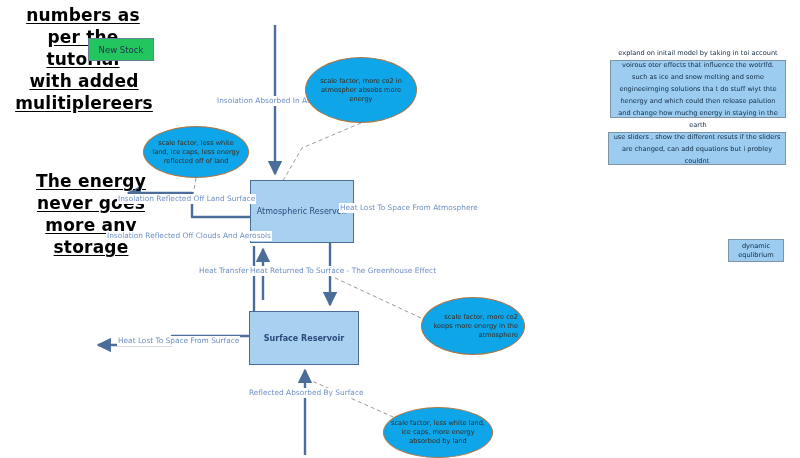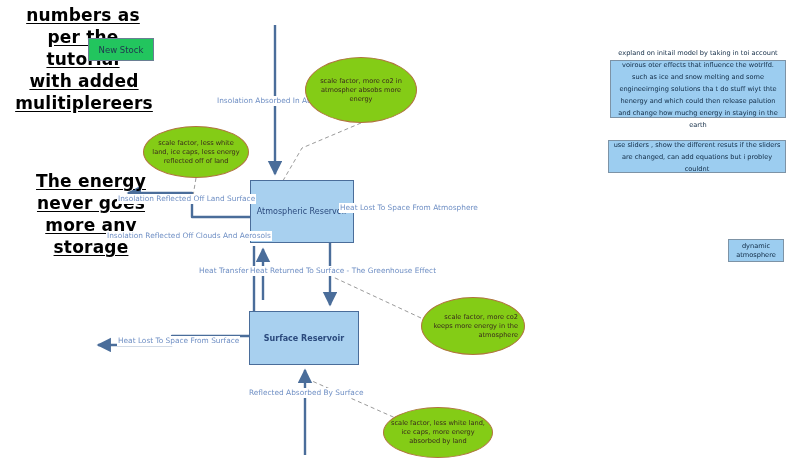--- a/index.html
+++ b/index.html
@@ -55,21 +55,21 @@
     font-size: 6.6px;
     line-height: 12px;
     color: #102a44;
   }
   #new-stack-btn {
     left: 88px; top: 38px; width: 66px; height: 23px;
     font-size: 8.5px;
     color: #20384f;
   }
   #note-expand { left: 610px; top: 60px; width: 176px; height: 58px; }
-  #note-sliders { left: 608px; top: 140px; width: 178px; height: 33px; }
+  #note-sliders { left: 608px; top: 132px; width: 178px; height: 33px; }
   #dynamic-equilibrium {
     left: 728px; top: 239px; width: 56px; height: 23px;
     font-size: 6.6px; line-height: 8.6px;
     background: #9ccdf0; border: 1px solid #7d93a6; color: #102a44;
   }
 
   
   .stock {
     background: #a8d0ef;
     border: 1px solid #4a6d9a;
@@ -91,21 +91,21 @@
     font-size: 7.4px;
     font-family: "DejaVu Sans", sans-serif;
     white-space: nowrap;
     background: #ffffff;
     padding: 0 1px;
     line-height: 10px;
   }
 
   
   .ellipse {
-    background: #84cc16;
+    background: #0ea5e9;
     border: 1px solid #b0743f;
     border-radius: 50%;
     display: flex;
     align-items: center;
     justify-content: center;
     text-align: center;
     color: #3a2a1c;
     font-size: 6.6px;
     line-height: 9px;
     font-family: "DejaVu Sans", sans-serif;
@@ -210,13 +210,13 @@
 <div class="abs ellipse" id="ellipse-less-white-reflect">scale factor, less white land, ice caps, less energy reflected off of land</div>
 
 <div class="abs ellipse" id="ellipse-co2-keeps">scale factor, more co2 keeps more energy in the atmosphere</div>
 
 <div class="abs ellipse" id="ellipse-less-white-absorb">scale factor, less white land, ice caps, more energy absorbed by land</div>
 
 <div class="abs bluebox note" id="note-expand">expland on initail model by taking in toi account voirous oter effects that influence the wotrlfd. such as ice and snow melting and some engineeirnging solutions tha t do stuff wiyt thte henergy and which could then release palution and change how muchg energy in staying in the earth</div>
 
 <div class="abs bluebox note" id="note-sliders">use sliders , show the different resuts if the sliders are changed, can add equations but i probley couldnt</div>
 
-<div class="abs bluebox" id="dynamic-equilibrium">dynamic atmosphere</div>
+<div class="abs bluebox" id="dynamic-equilibrium">dynamic equlibrium</div>
 
 </body></html>

